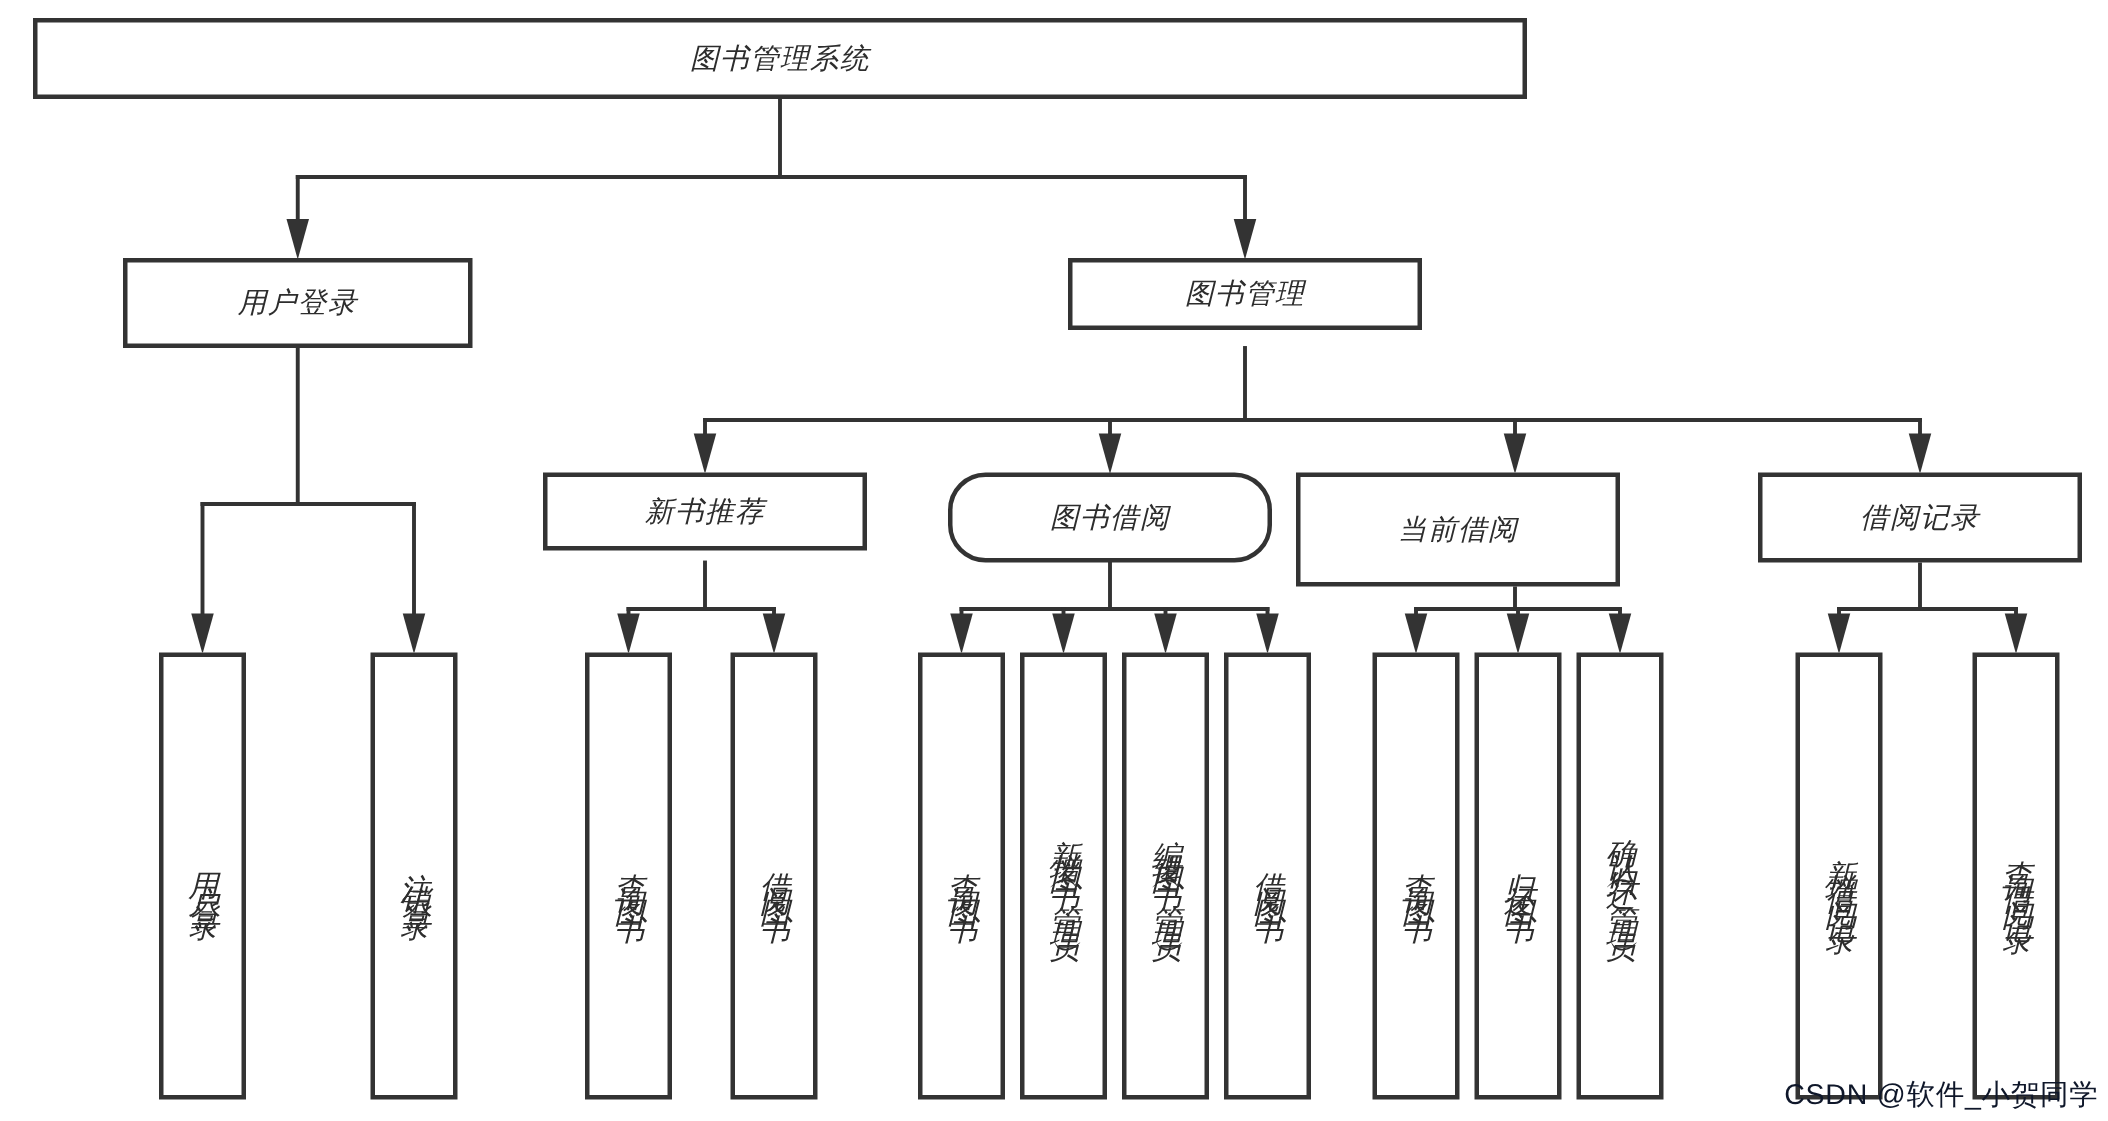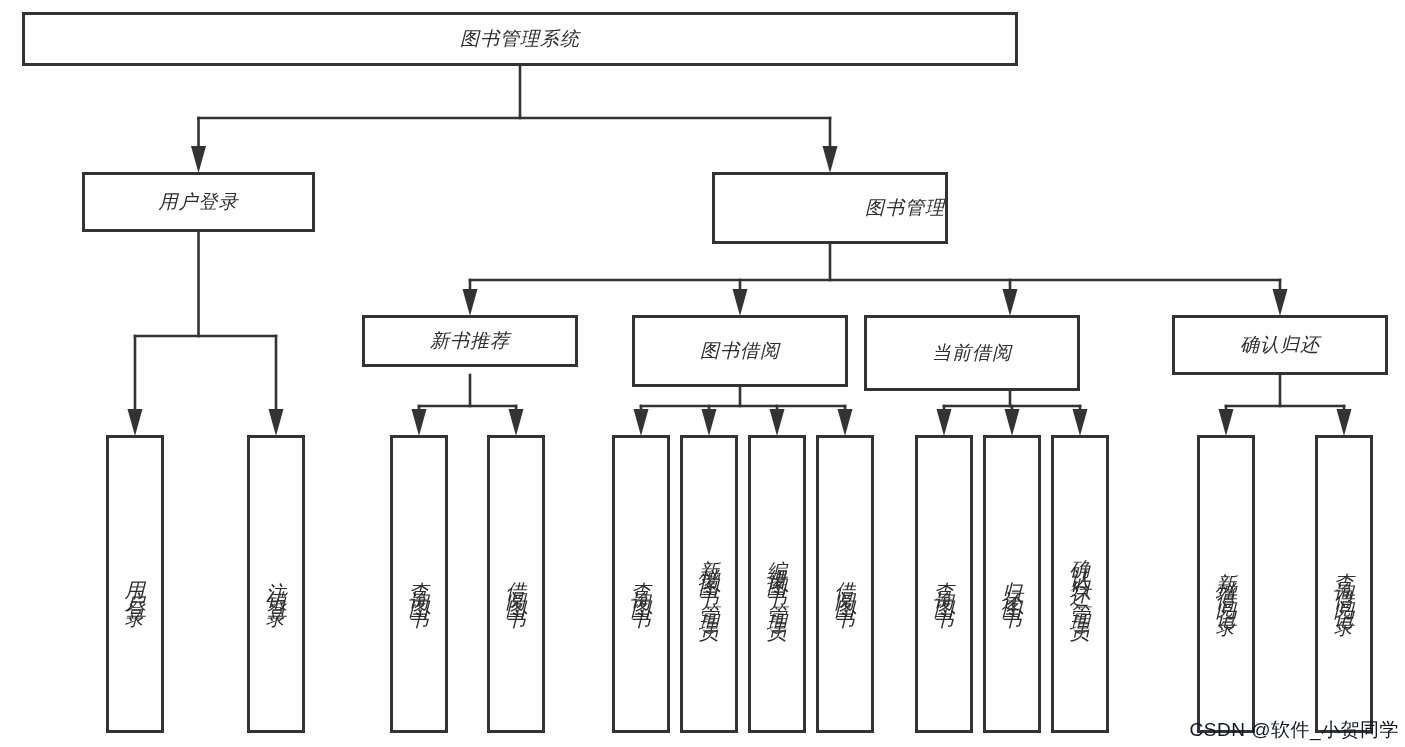--- a/index.html
+++ b/index.html
@@ -108,35 +108,35 @@
       <polygon points="1336.5,409 1351.5,409 1344,436" fill="#333333"></polygon>
     </svg>
 
   <div class="node h-box" style="left: 22px; top: 12px; width: 996px; height: 54px;">
     <span class="lbl">图书管理系统</span>
   </div>
 
   <div class="node h-box" style="left: 82px; top: 172px; width: 233px; height: 60px;">
     <span class="lbl">用户登录</span>
   </div>
-  <div class="node h-box" style="left: 712px; top: 172px; width: 236px; height: 72px; justify-content: flex-end;">
+  <div class="node h-box" style="left: 712px; top: 172px; width: 236px; height: 48px;">
     <span class="lbl">图书管理</span>
   </div>
 
   <div class="node h-box" style="left: 362px; top: 315px; width: 216px; height: 52px;">
     <span class="lbl">新书推荐</span>
   </div>
-  <div class="node h-box" style="left: 632px; top: 315px; width: 216px; height: 72px;">
+  <div class="node h-box" style="left: 632px; top: 315px; width: 216px; height: 60px; border-radius: 25px;">
     <span class="lbl">图书借阅</span>
   </div>
   <div class="node h-box" style="left: 864px; top: 315px; width: 216px; height: 76px;">
     <span class="lbl">当前借阅</span>
   </div>
   <div class="node h-box" style="left: 1172px; top: 315px; width: 216px; height: 60px;">
-    <span class="lbl">确认归还</span>
+    <span class="lbl">借阅记录</span>
   </div>
 
   <div class="node v-box" style="left: 106px; top: 435px; width: 58px; height: 298px;">
     <span class="lbl">用户登录</span>
   </div>
   <div class="node v-box" style="left: 247px; top: 435px; width: 58px; height: 298px;">
     <span class="lbl">注销登录</span>
   </div>
   <div class="node v-box" style="left: 390px; top: 435px; width: 58px; height: 298px;">
     <span class="lbl">查询图书</span>

